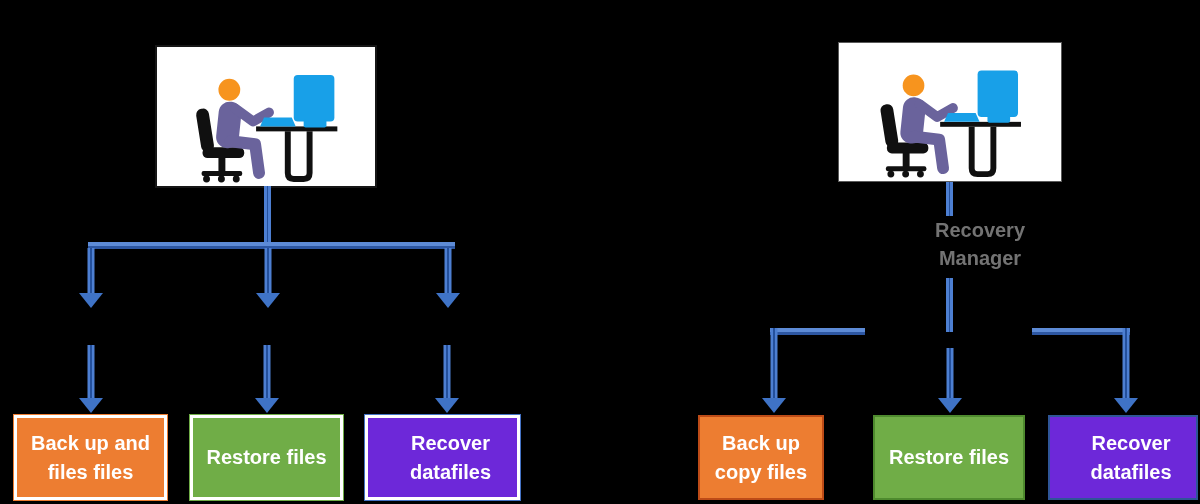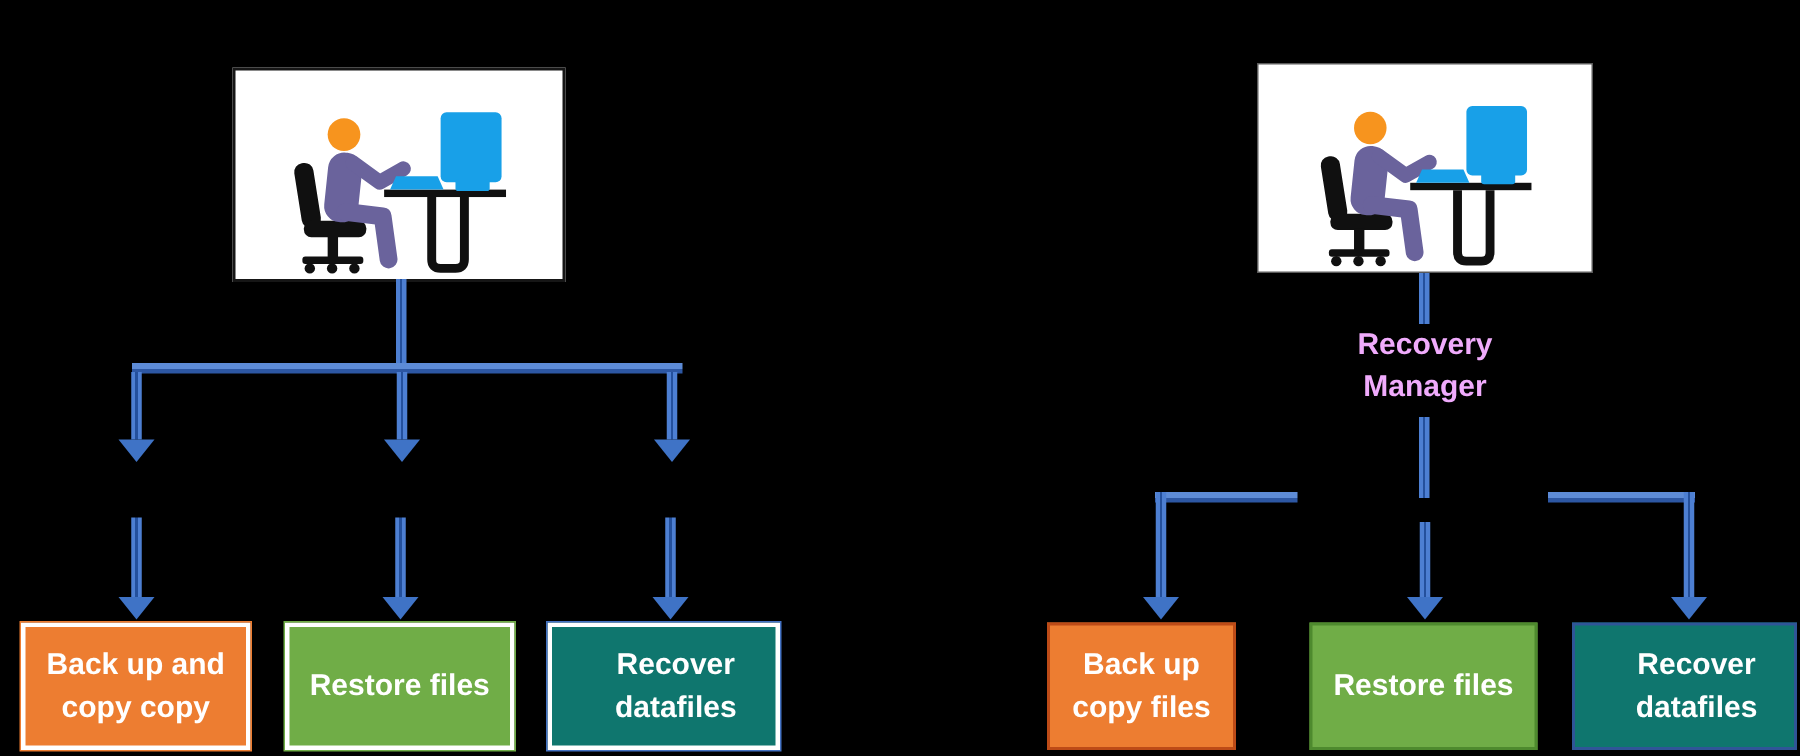--- a/index.html
+++ b/index.html
@@ -64,43 +64,43 @@
     text-align: center;
     color: #fff;
     font-weight: bold;
     font-size: 20px;
     line-height: 29px;
     white-space: pre-line;
   }
   .task-box.framed { border: 3px solid #ffffff; }
   .fill-orange { background: #ED7D31; }
   .fill-green  { background: #70AD47; }
-  .fill-blue   { background: #0f766e; padding-left: 16px; }
+  .fill-blue   { background: #6d28d9; padding-left: 16px; }
   .edge-orange { border: 2px solid #BD4B17; }
   .edge-green  { border: 2px solid #4E8A2E; }
   .edge-blue   { border: 2px solid #2F5597; }
   .ol-orange { outline: 1px solid #ED7D31; }
   .ol-green  { outline: 1px solid #70AD47; }
   .ol-blue   { outline: 1px solid #4472C4; }
 
   
   #lbox0 { left: 14px;  width: 153px; }
   #lbox1 { left: 190px; width: 153px; }
   #lbox2 { left: 365px; width: 155px; }
   
   #rbox0 { left: 698px;  width: 126px; }
   #rbox1 { left: 873px;  width: 152px; }
   #rbox2 { left: 1048px; width: 150px; }
 
   
   .rm-label {
     position: absolute;
-    left: 855px; top: 216px; width: 190px;
+    left: 885px; top: 216px; width: 190px;
     text-align: center;
-    color: #f0abfc;
+    color: #737373;
     font-weight: bold;
     font-size: 20px;
     line-height: 28px;
     white-space: pre-line;
   }
 </style>
 </head>
 <body>
 
 <div id="canvas">
@@ -157,21 +157,21 @@
   <div class="arrow" style="left:255px; top:345px; width:24px; height:68px;">
     <div class="shaft" style="height:53px;"></div>
       <div class="head" style="top:53px;"></div>
   </div>
   <div class="arrow" style="left:435px; top:345px; width:24px; height:68px;">
     <div class="shaft" style="height:53px;"></div>
       <div class="head" style="top:53px;"></div>
   </div>
 
   <div id="lbox0" class="task-box framed fill-orange ol-orange">Back up and
-copy copy</div>
+files files</div>
   <div id="lbox1" class="task-box framed fill-green ol-green">Restore files</div>
   <div id="lbox2" class="task-box framed fill-blue ol-blue">Recover
 datafiles</div>
 
   <div class="img-frame right">
     <svg viewBox="0 0 220 140" preserveAspectRatio="xMidYMid meet">
       <g>
         <rect x="42" y="62" width="13" height="44" rx="6" fill="#101010" transform="rotate(-9 48 84)"></rect>
         <rect x="46" y="101" width="42" height="11" rx="5" fill="#101010"></rect>
         <rect x="62" y="111" width="7" height="15" fill="#101010"></rect>

